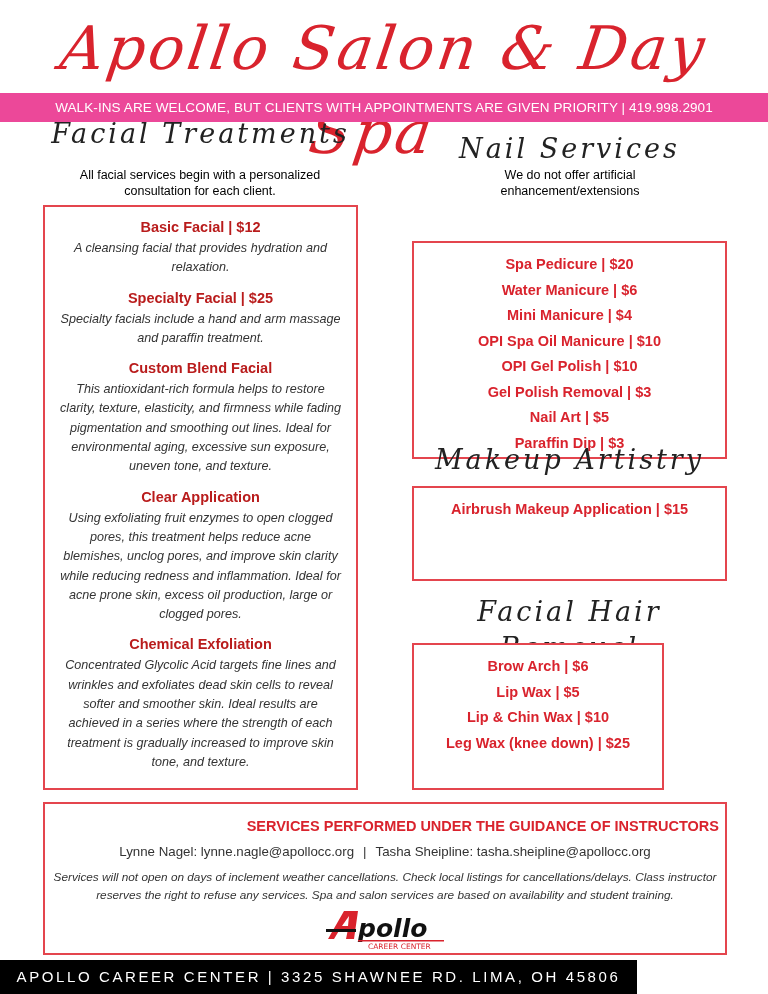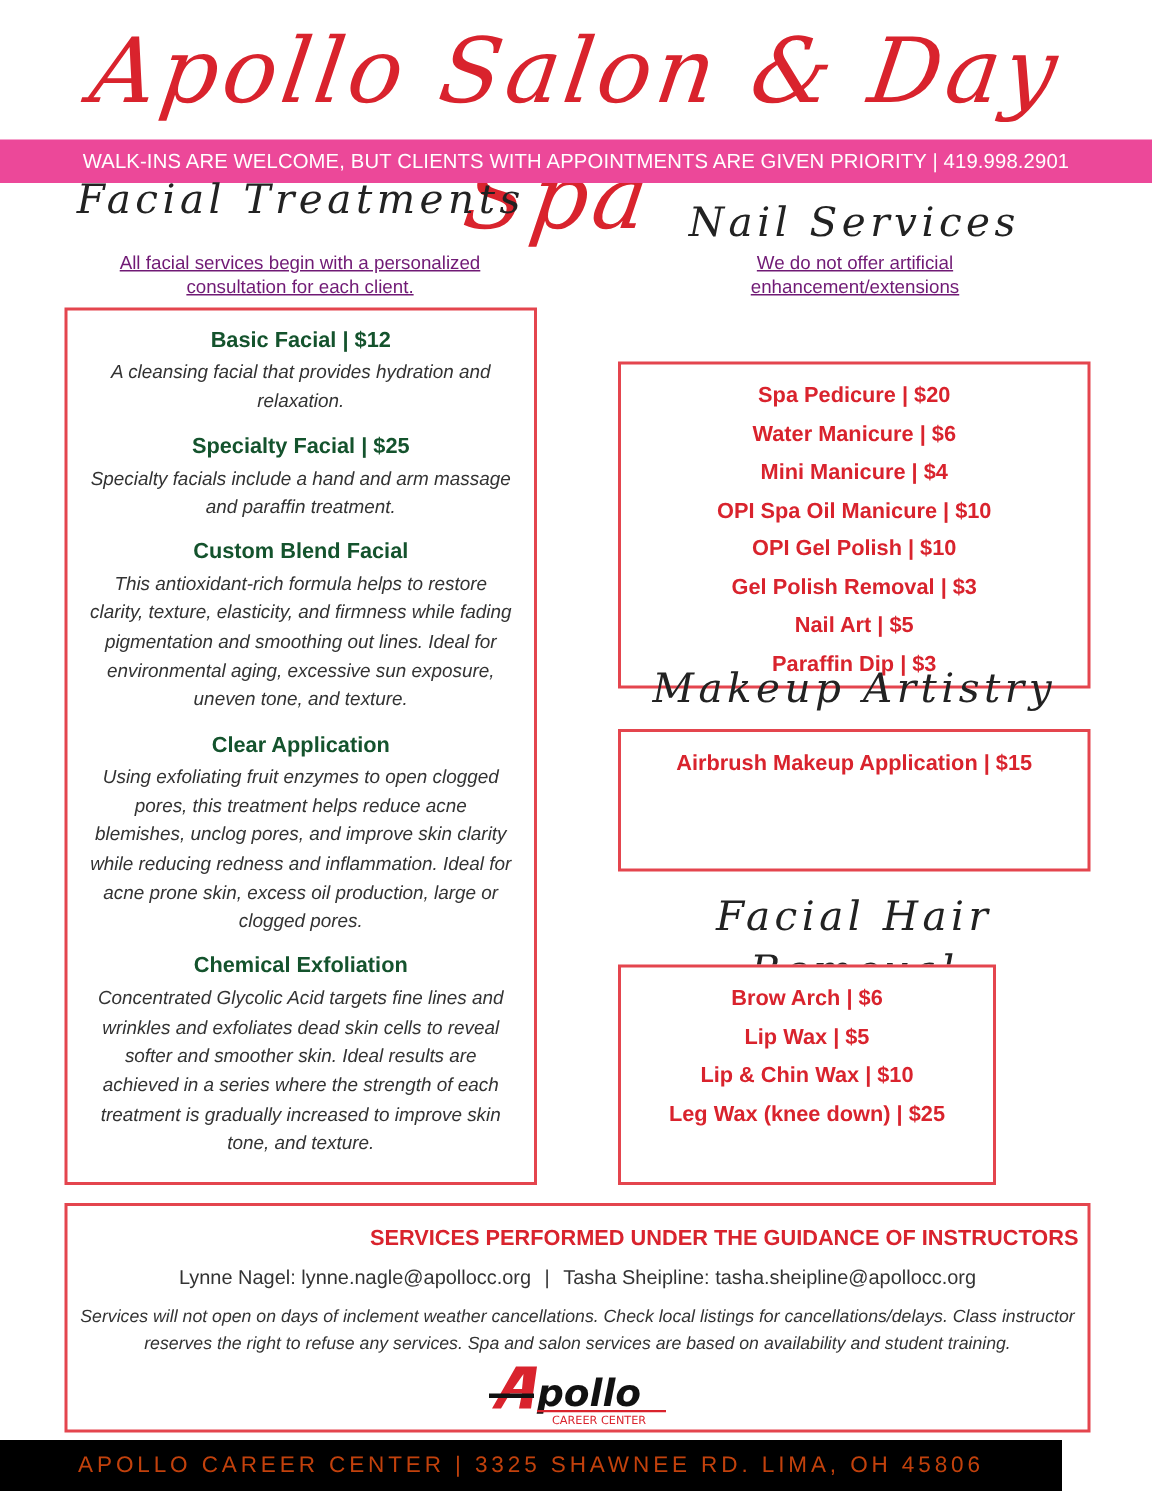--- a/index.html
+++ b/index.html
@@ -17,49 +17,49 @@
     position: absolute; left: 0; top: 93px; width: 768px; height: 29px;
     background: #ec4899; color: #fff; text-align: center;
     font-size: 13.5px; line-height: 29px; letter-spacing: 0.1px;
   }
   .script-heading {
     position: absolute; text-align: center; color: #222;
     font-family: "DejaVu Serif", serif; font-style: italic; font-weight: normal;
     font-size: 27px; letter-spacing: 3px; line-height: 36px;
   }
   .subnote {
-    position: absolute; text-align: center; color: #701a75;
-    font-size: 12.5px; line-height: 16px; text-decoration: underline;
+    position: absolute; text-align: center; color: #000000;
+    font-size: 12.5px; line-height: 16px;
   }
   .box {
     position: absolute; border: 2px solid #e4454e; background: #fff;
   }
   .svc-title {
-    color: #14532d; font-weight: bold; font-size: 14.5px; text-align: center;
+    color: #b91c1c; font-weight: bold; font-size: 14.5px; text-align: center;
     line-height: 20px;
   }
   .svc-desc {
     color: #333; font-style: italic; font-size: 12.6px; text-align: center;
     line-height: 19.3px; margin-top: 2px;
   }
   .facial-item { margin-bottom: 10px; }
   .price-line {
     color: #d9232d; font-weight: bold; font-size: 14.5px; text-align: center;
     line-height: 25.5px;
   }
   .bottom-box-title {
     color: #d9232d; font-size: 14.5px; font-weight: bold; text-align: right; line-height: 20px;
   }
   .contacts { text-align: center; font-size: 13.3px; color: #333; line-height: 20px; margin-top: 6px; }
   .contacts .sep { margin: 0 9px; }
   .disclaimer { text-align: center; font-style: italic; font-size: 11.8px; color: #333; line-height: 18px; margin-top: 6px; }
   .logo { position: absolute; left: 324px; top: 907px; width: 122px; height: 44px; }
   .bottombar {
-    position: absolute; left: 0; top: 960px; width: 708px; height: 34px;
-    background: #000; color: #c2410c; text-align: center;
+    position: absolute; left: 0; top: 960px; width: 637px; height: 34px;
+    background: #000; color: #ffffff; text-align: center;
     font-size: 15px; line-height: 34px; letter-spacing: 2.6px;
   }
 </style>
 </head>
 <body>
 
 <div class="title">Apollo Salon &amp; Day Spa</div>
 <div class="topbar">WALK-INS ARE WELCOME, BUT CLIENTS WITH APPOINTMENTS ARE GIVEN PRIORITY | 419.998.2901</div>
 
 <div class="script-heading" style="left:43px; top:116px; width:315px;">Facial Treatments</div>

